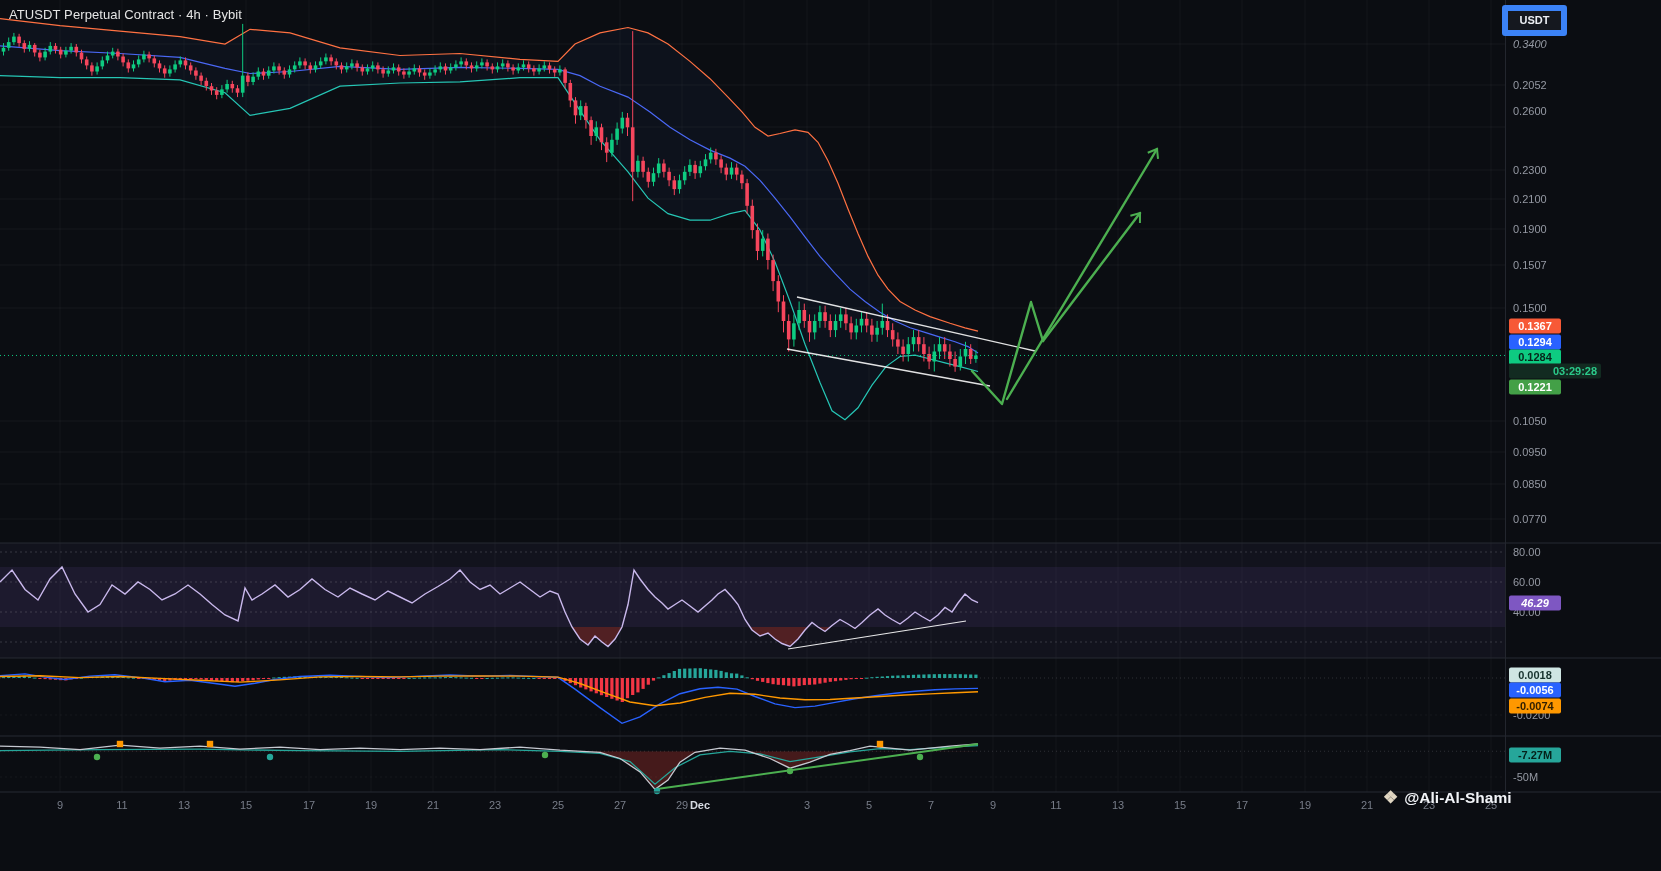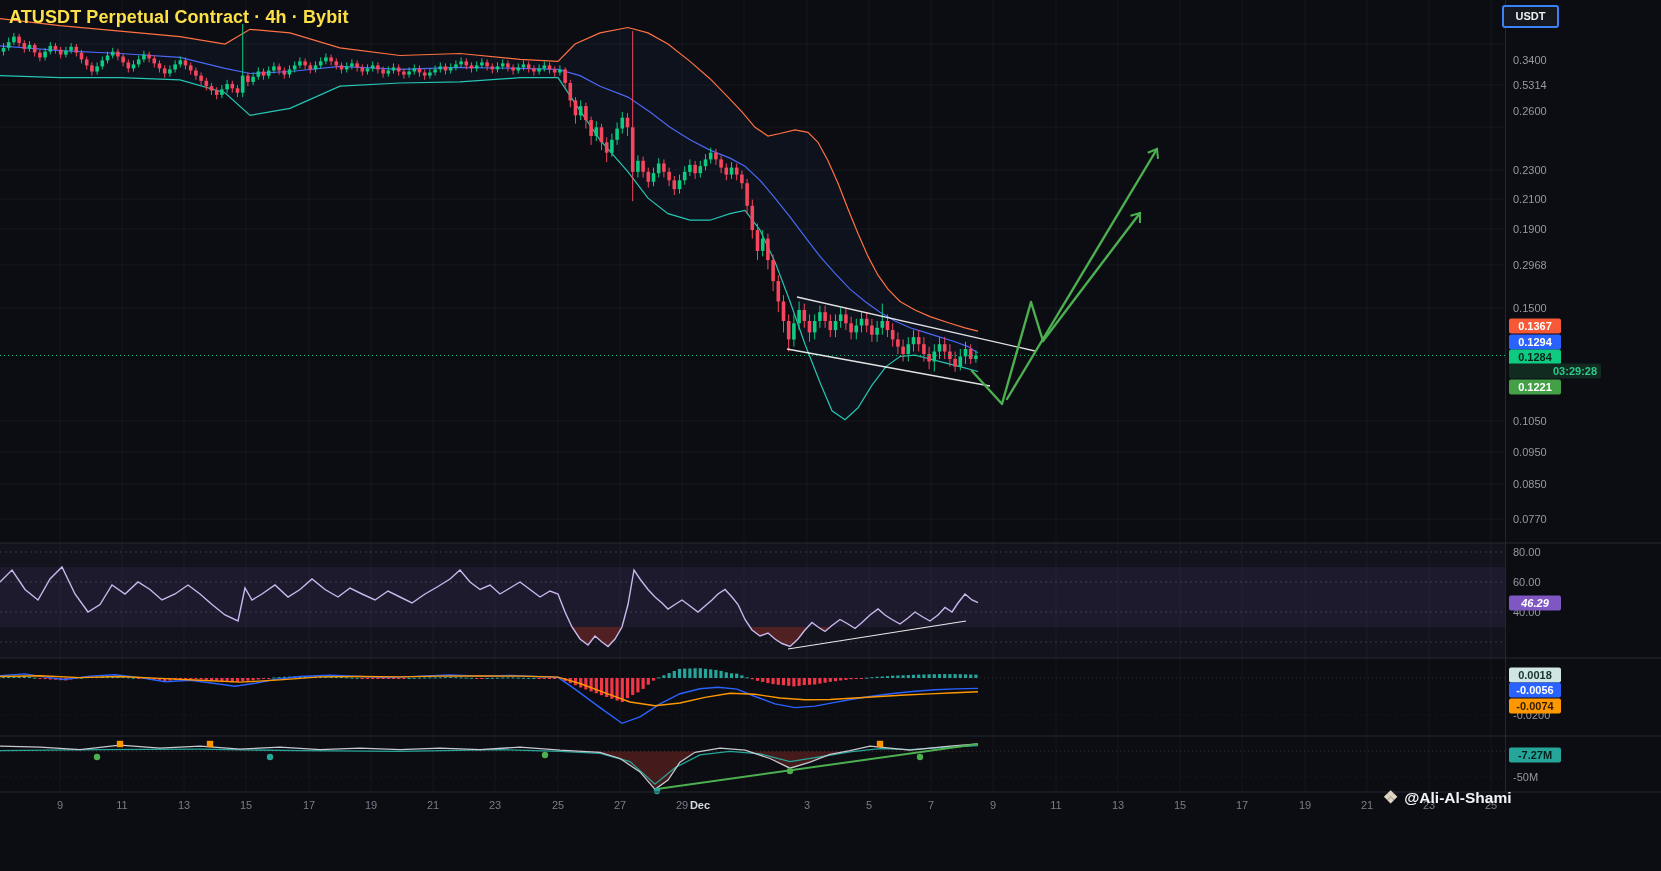--- a/index.html
+++ b/index.html
@@ -1,23 +1,23 @@
 <!DOCTYPE html>
 <html><head>
 <meta charset="utf-8">
 <style>
   html,body{margin:0;padding:0;background:#06080b;}
   #root{position:relative;width:1661px;height:871px;background:#0b0d12;overflow:hidden;
         font-family:"Liberation Sans",sans-serif;}
   #chart-canvas{position:absolute;left:0;top:0;}
-  #symbol-title{position:absolute;left:9px;top:7px;font-size:18px;font-weight:700;
-        color:#fde047;letter-spacing:.1px;z-index:6;cursor:pointer;white-space:nowrap;}
+  #symbol-title{position:absolute;left:9px;top:7px;font-size:13px;font-weight:400;
+        color:#e5e5e5;letter-spacing:.1px;z-index:6;cursor:pointer;white-space:nowrap;}
   #currency-button{position:absolute;left:1502px;top:5px;width:53px;height:19px;line-height:19px;
         text-align:center;font-size:11px;font-weight:700;color:#eceff4;background:#15181f;
-        border:2px solid #3b82f6;border-radius:3px;z-index:7;cursor:pointer;}
+        border:6px solid #3b82f6;border-radius:3px;z-index:7;cursor:pointer;}
   #price-scale{position:absolute;left:1505px;top:0;width:156px;height:792px;
         border-left:1px solid #23262e;z-index:5;cursor:ns-resize;}
   .ptick{position:absolute;left:7px;color:#9599a3;font-size:11px;line-height:13px;
         transform:translateY(-50%);white-space:nowrap;}
   .pbadge{position:absolute;left:3px;min-width:52px;padding:1px 4px;box-sizing:border-box;
         text-align:center;font-size:11px;font-weight:600;line-height:13px;border-radius:2px;
         transform:translateY(-50%);white-space:nowrap;}
   #time-scale{position:absolute;left:0;top:793px;width:1661px;height:26px;z-index:5;cursor:ew-resize;}
   .ttick{position:absolute;top:6px;transform:translateX(-50%);font-size:11px;color:#787d89;}
   .ttick.major{color:#d6dae2;font-weight:700;}
@@ -681,27 +681,27 @@
       <rect x="876.8" y="740.8" width="6.4" height="6.4" fill="#ff9800"></rect>
       <circle cx="920" cy="757" r="3.2" fill="#4caf50"></circle>
       <line x1="0" y1="543" x2="1661" y2="543" stroke="#262a33" stroke-width="1"></line>
       <line x1="0" y1="658" x2="1661" y2="658" stroke="#262a33" stroke-width="1"></line>
       <line x1="0" y1="736" x2="1661" y2="736" stroke="#262a33" stroke-width="1"></line>
       <line x1="0" y1="792" x2="1661" y2="792" stroke="#262a33" stroke-width="1"></line>
     </svg>
   <div id="symbol-title">ATUSDT Perpetual Contract · 4h · Bybit</div>
   <div id="currency-button">USDT</div>
   <div id="price-scale">
-      <div class="ptick" style="top: 60px;">0.3400</div>
-      <div class="ptick" style="top: 85px;">0.5314</div>
+      <div class="ptick" style="top: 44px; font-style: italic;">0.3400</div>
+      <div class="ptick" style="top: 85px;">0.2052</div>
       <div class="ptick" style="top: 111px;">0.2600</div>
       <div class="ptick" style="top: 170px;">0.2300</div>
       <div class="ptick" style="top: 199px;">0.2100</div>
       <div class="ptick" style="top: 229px;">0.1900</div>
-      <div class="ptick" style="top: 265px;">0.2968</div>
+      <div class="ptick" style="top: 265px;">0.1507</div>
       <div class="ptick" style="top: 308px;">0.1500</div>
       <div class="ptick" style="top: 421px;">0.1050</div>
       <div class="ptick" style="top: 452px;">0.0950</div>
       <div class="ptick" style="top: 484px;">0.0850</div>
       <div class="ptick" style="top: 519px;">0.0770</div>
       <div class="ptick" style="top: 552px;">80.00</div>
       <div class="ptick" style="top: 582px;">60.00</div>
       <div class="ptick" style="top: 612px;">40.00</div>
       <div class="ptick" style="top: 672px;">20.00</div>
       <div class="ptick" style="top: 715px;">-0.0200</div>

